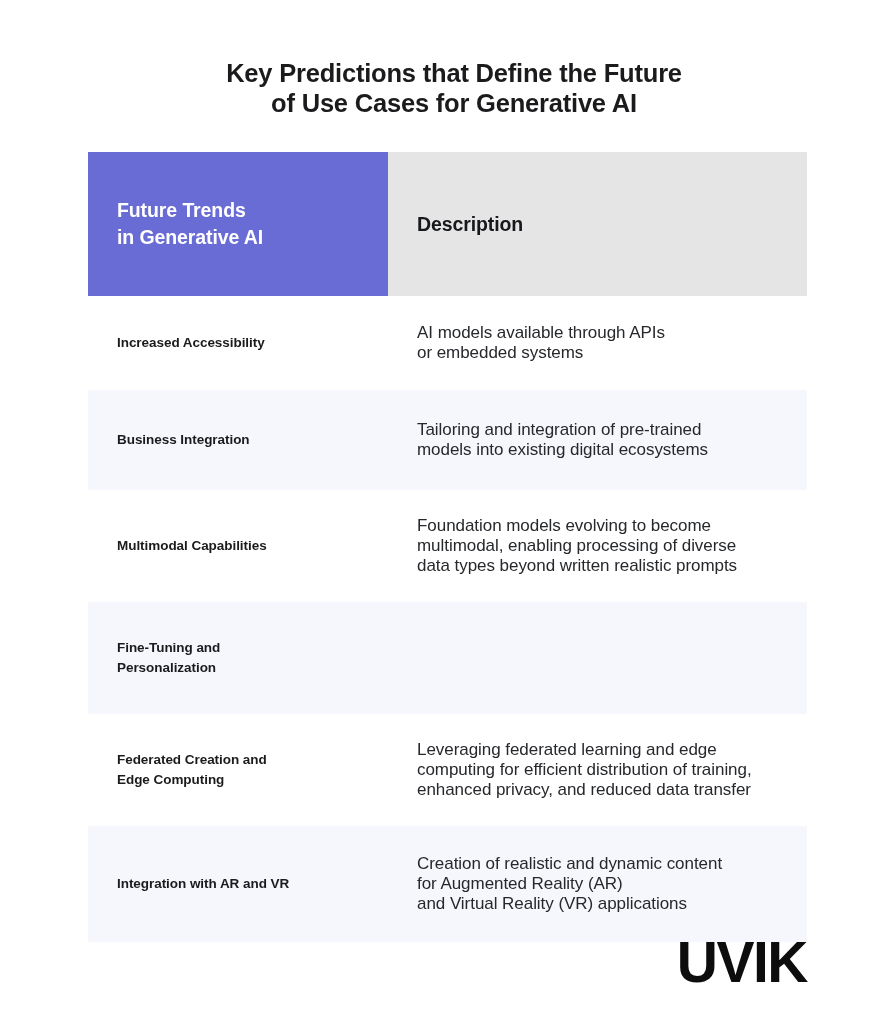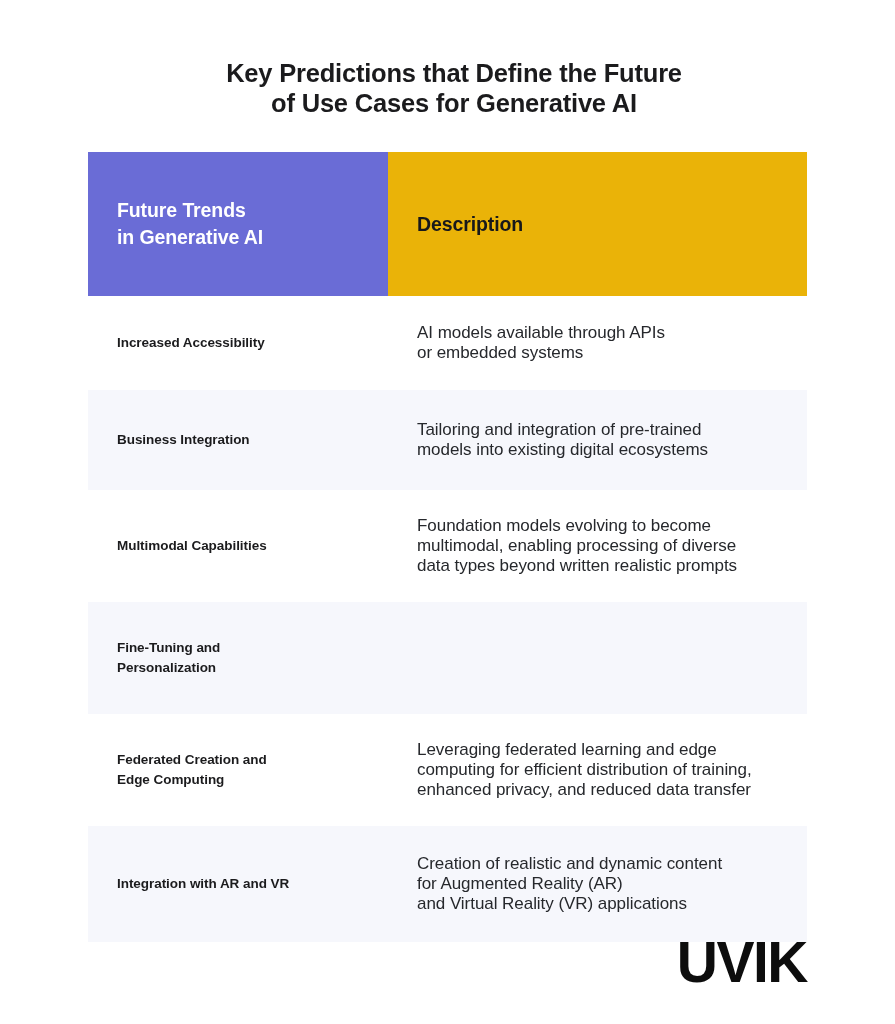--- a/index.html
+++ b/index.html
@@ -66,21 +66,21 @@
   .th-trend .th-l2 {
     color: #ffffff;
     font-size: 19.5px;
     font-weight: bold;
     line-height: 27px;
     letter-spacing: -0.1px;
     white-space: nowrap;
   }
   .th-desc {
     width: 419px;
-    background: #eab308;
+    background: #e5e5e5;
     box-sizing: border-box;
     padding-left: 29px;
     display: flex;
     align-items: center;
   }
   .th-desc .th-label {
     color: #17181b;
     font-size: 19.5px;
     font-weight: bold;
     letter-spacing: -0.1px;

